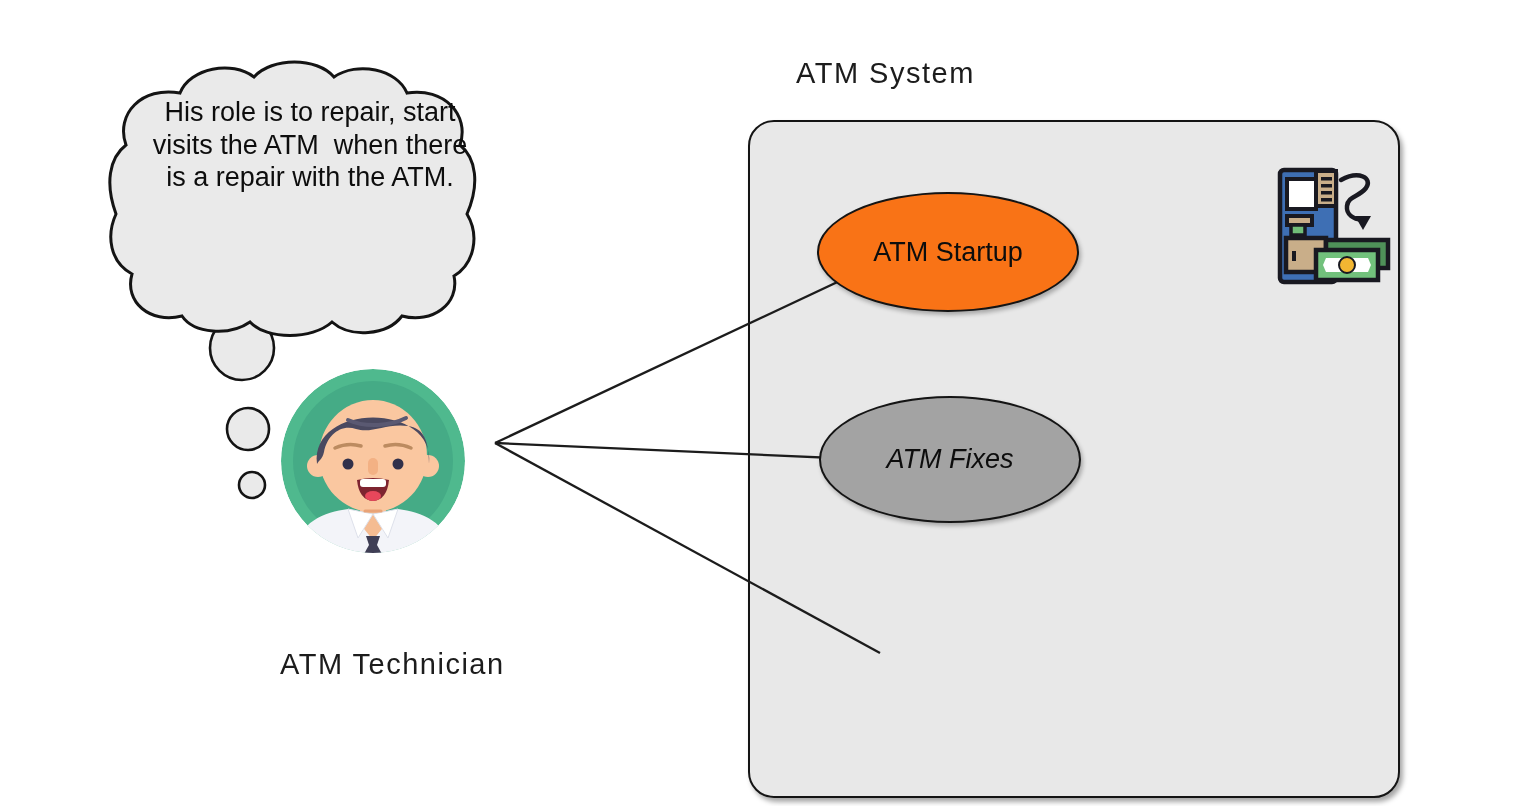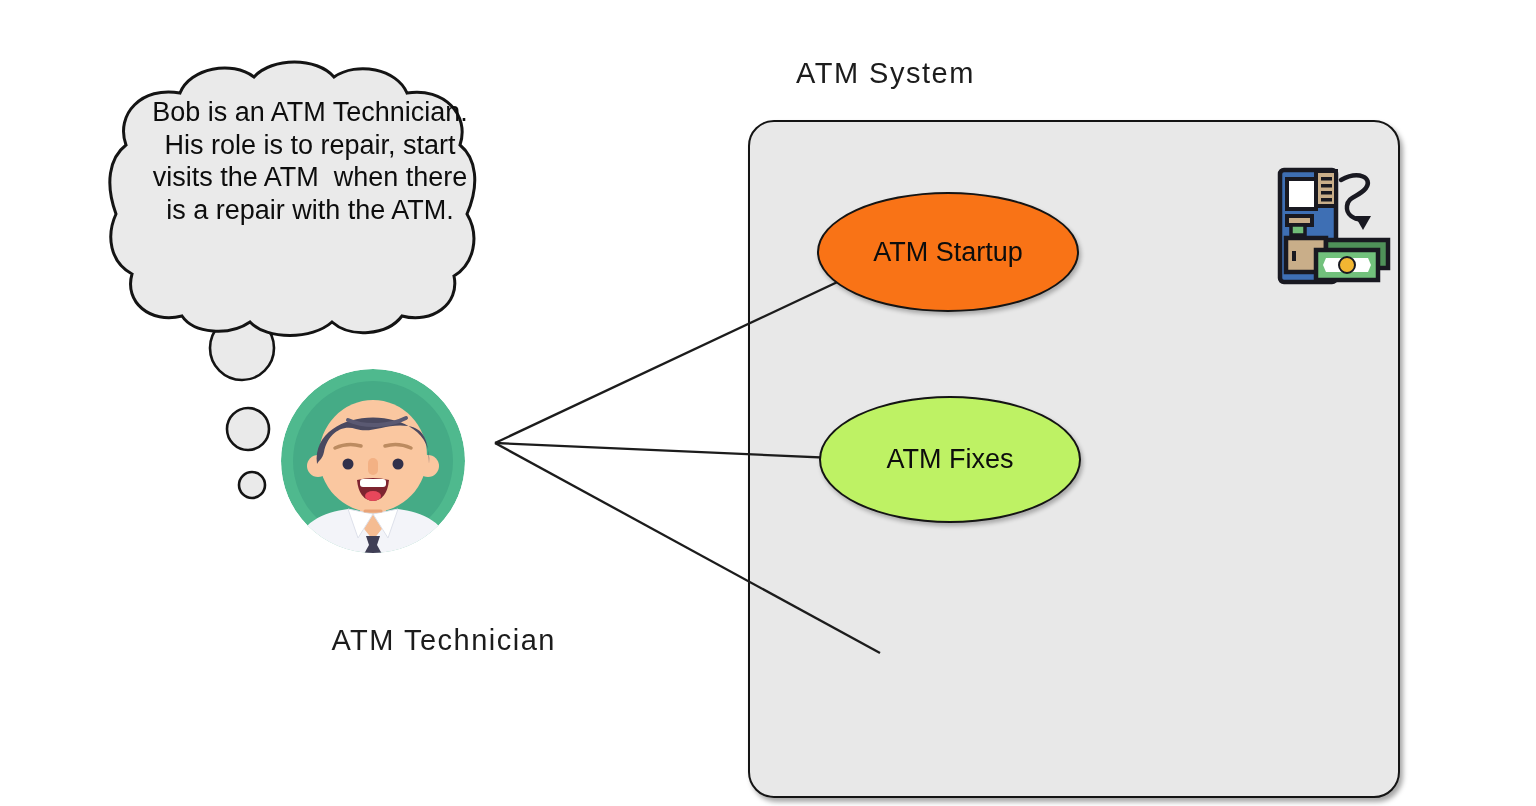--- a/index.html
+++ b/index.html
@@ -19,22 +19,22 @@
     left: 125px; top: 96px; width: 370px;
     text-align: center;
     font-size: 27px;
     line-height: 32.5px;
     color: #0d0d0d;
   }
   #bubble-text div { white-space: pre; }
 
   
   #actor-label {
-    left: 280px; top: 624px; width: 276px;
-    text-align: right;
+    left: 280px; top: 648px; width: 276px;
+    text-align: left;
     font-size: 29px;
     letter-spacing: 1.5px;
     color: #1c1c1c;
   }
 
   
   #system-title {
     left: 796px; top: 57px;
     font-size: 29px;
     letter-spacing: 1.5px;
@@ -108,21 +108,20 @@
              C 380 194 374 222 354 234
              C 360 262 332 282 302 274
              C 287 294 250 296 232 280
              C 212 298 167 298 150 280
              C 130 294 94 292 82 274
              C 50 282 24 260 32 232
              C 10 220 6 194 16 172 Z" stroke="#141414" stroke-width="3" style="fill: rgb(234, 234, 234);"></path>
   </svg>
 
   <div id="bubble-text" class="abs">
-    <div>Bob is an ATM Technician.</div>
     <div>His role is to repair, start</div>
     <div>visits the ATM  when there</div>
     <div>is a repair with the ATM.</div>
   </div>
 
   <svg class="abs" style="left:280px;top:368px" width="186" height="186" viewBox="0 0 186 186">
     <defs>
       <clipPath id="avclip">
           <circle cx="93" cy="93" r="92"></circle>
         </clipPath>
@@ -164,21 +163,21 @@
       <ellipse cx="93" cy="128" rx="8" ry="5" fill="#E8475B"></ellipse>
       <path d="M 85 143 L 101 143" stroke="#E9A377" stroke-width="3" stroke-linecap="round"></path>
     </g>
   </svg>
 
   <div id="actor-label" class="abs">ATM Technician</div>
 
   <div id="usecase-startup" class="abs usecase" style="background-color: #f97316;">
     <span>ATM Startup</span>
   </div>
-  <div id="usecase-fixes" class="abs usecase" style="background-color: #bef264;">
+  <div id="usecase-fixes" class="abs usecase" style="background-color: #a3a3a3; font-style: italic;">
     <span>ATM Fixes</span>
   </div>
 
   <svg class="abs" style="left:1274px;top:158px" width="122" height="130" viewBox="0 0 122 130">
 
     <rect x="6" y="12" width="56" height="112" rx="4" stroke="#191921" stroke-width="4.5" style="fill: rgb(62, 111, 180);"></rect>
 
     <rect x="13" y="21" width="29" height="30" fill="#FFFFFF" stroke="#191921" stroke-width="4"></rect>
 
     <rect x="42" y="13" width="20" height="35" stroke="#191921" stroke-width="4" style="fill: rgb(201, 174, 137);"></rect>

